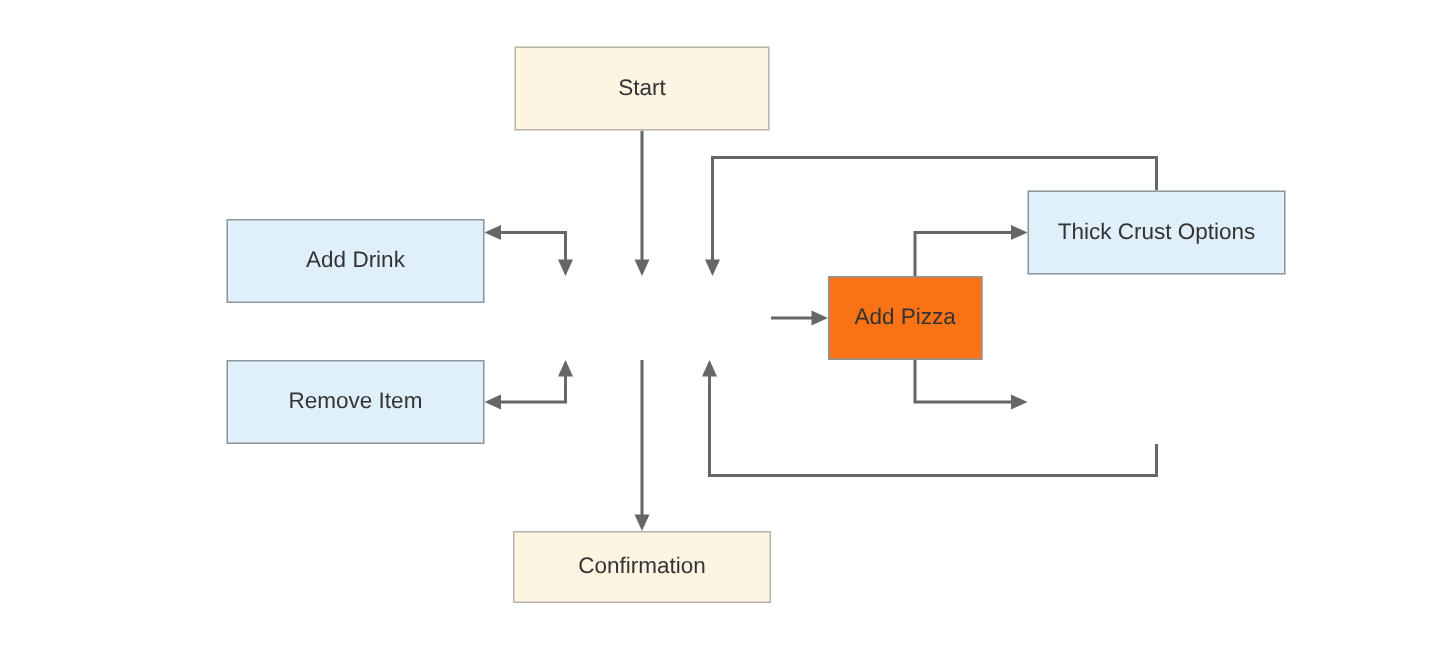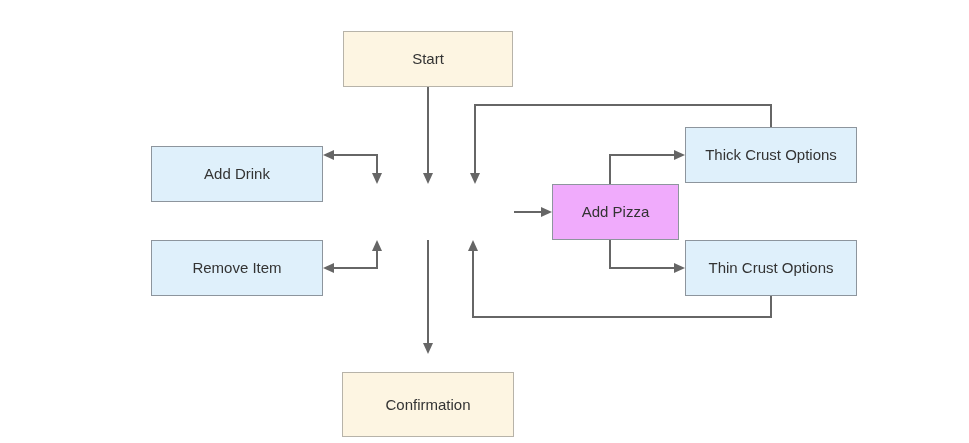--- a/index.html
+++ b/index.html
@@ -79,26 +79,23 @@
   <div class="nodes-layer" id="nodes-layer">
       <div class="node terminal" style="left: 343px; top: 31px; width: 170px; height: 56px; background: rgb(253, 245, 226); border-color: rgb(183, 179, 169);">
         <span class="node-label">Start</span>
       </div>
       <div class="node process" style="left: 151px; top: 127px; width: 172px; height: 56px; background: rgb(223, 240, 251); border-color: rgb(141, 149, 157); margin-top: 19px;">
         <span class="node-label">Add Drink</span>
       </div>
       <div class="node process" style="left: 151px; top: 240px; width: 172px; height: 56px; background: rgb(223, 240, 251); border-color: rgb(141, 149, 157); align-items: center;">
         <span class="node-label">Remove Item</span>
       </div>
-      <div class="node process" style="left: 552px; top: 184px; width: 127px; height: 56px; background: #f0abfc; border-color: rgb(141, 149, 157);">
+      <div class="node process" style="left: 552px; top: 184px; width: 103px; height: 56px; background: #f97316; border-color: rgb(141, 149, 157);">
         <span class="node-label">Add Pizza</span>
       </div>
       <div class="node process" style="left: 685px; top: 127px; width: 172px; height: 56px; background: rgb(223, 240, 251); border-color: rgb(141, 149, 157);">
         <span class="node-label">Thick Crust Options</span>
       </div>
-      <div class="node process" style="left: 685px; top: 240px; width: 172px; height: 56px; background: rgb(223, 240, 251); border-color: rgb(141, 149, 157);">
-        <span class="node-label">Thin Crust Options</span>
-      </div>
-      <div class="node terminal" style="left: 342px; top: 372px; width: 172px; height: 65px; background: rgb(253, 245, 226); border-color: rgb(183, 179, 169);">
+      <div class="node terminal" style="left: 342px; top: 354px; width: 172px; height: 48px; background: rgb(253, 245, 226); border-color: rgb(183, 179, 169);">
         <span class="node-label">Confirmation</span>
       </div>
     </div>
 </div>
 
 </body></html>

